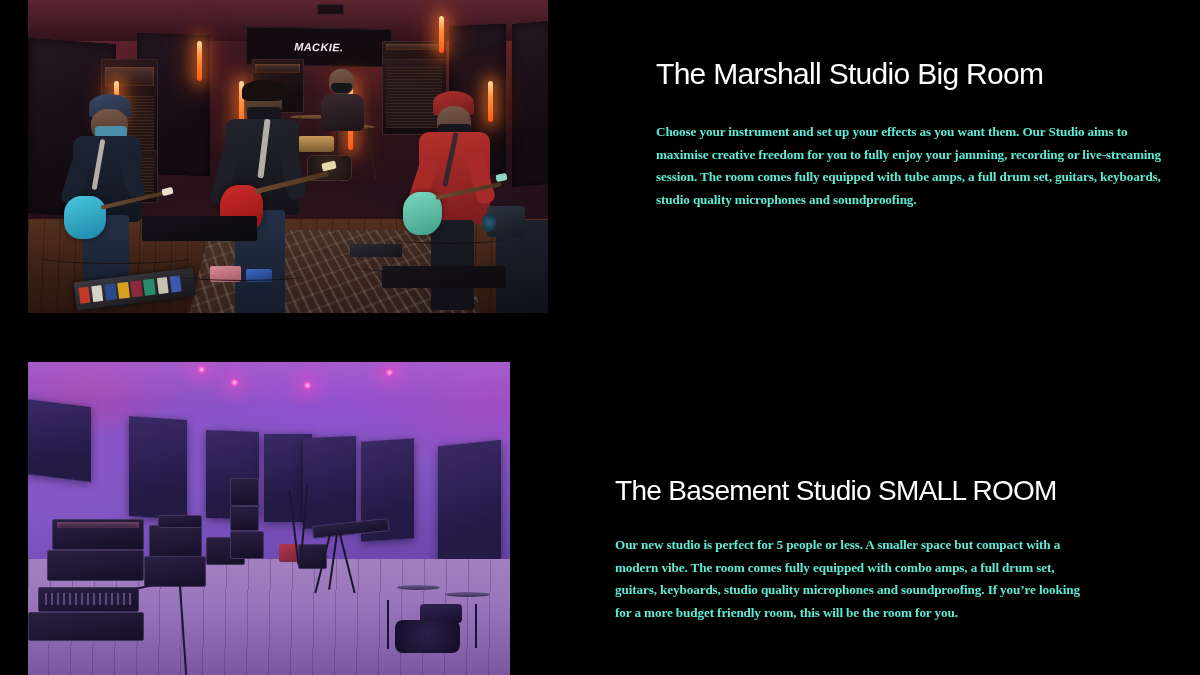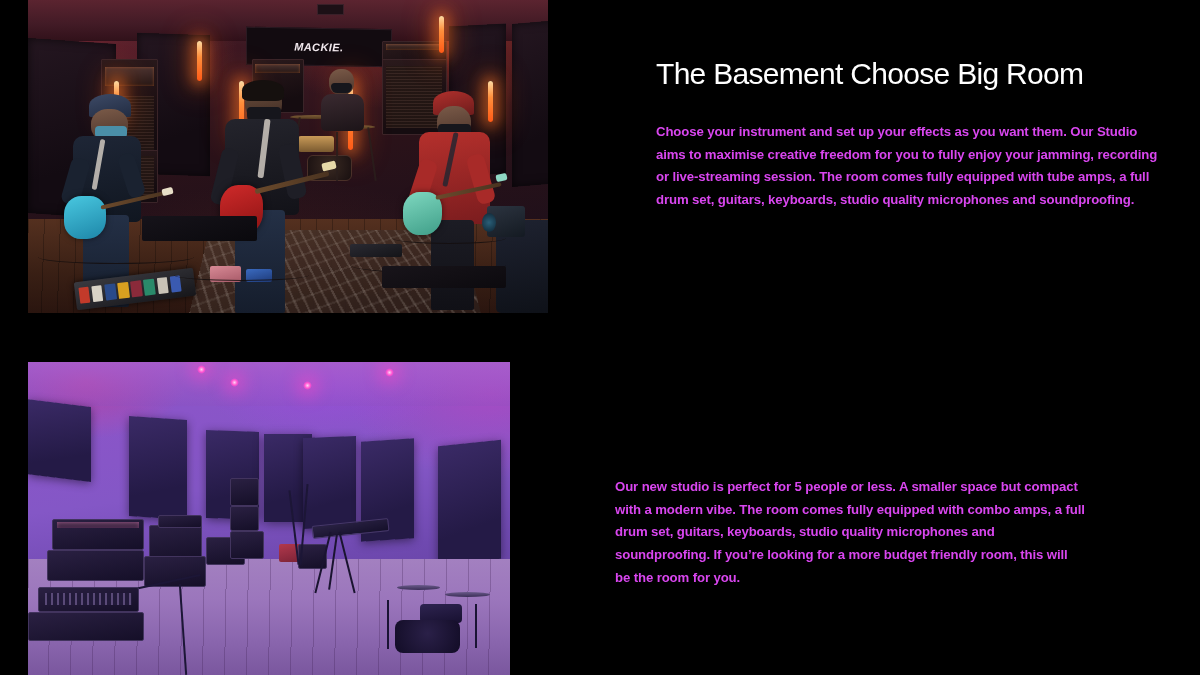--- a/index.html
+++ b/index.html
@@ -243,22 +243,22 @@
   
   .text-col { position:absolute; }
   .room-title {
     color:#ffffff;
     font-family:"Liberation Sans", sans-serif;
     font-weight:400;
     letter-spacing:-.7px;
     line-height:1.1;
   }
   .room-body {
-    color:#d946ef;
-    font-family:Liberation Sans, sans-serif;
+    color:#5eead4;
+    font-family:Liberation Serif, serif;
     font-weight:700;
     font-size:13.2px;
     line-height:1.72;
     letter-spacing:-.12px;
   }
 
   #text-big   { left:656px; top:57px;  width:520px; }
   #text-big .room-title { font-size:30px; margin-bottom:31px; }
   #text-big .room-body  { width:508px; }
 
@@ -398,21 +398,21 @@
         <div class="cable" style="left:62%;top:82%;width:30%;height:16px"></div>
         <div class="cable" style="left:70%;top:74%;width:22%;height:12px"></div>
 
         <div style="position:absolute;left:62%;top:78%;width:10%;height:4%;background:linear-gradient(165deg,#2a2a32,#141418);border-radius:2px"></div>
         <div style="position:absolute;left:68%;top:85%;width:24%;height:7%;background:linear-gradient(165deg,#18141a,#0c0a0e);border-radius:2px"></div>
         <div style="position:absolute;left:22%;top:69%;width:22%;height:8%;background:linear-gradient(165deg,#16131a,#0a090d);border-radius:2px"></div>
       </div>
     </div>
 
     <div class="text-col" id="text-big">
-      <h2 class="room-title">The Basement Choose Big Room</h2>
+      <h2 class="room-title">The Marshall Studio Big Room</h2>
       <p class="room-body">Choose your instrument and set up your effects as you want them. Our Studio aims to maximise creative freedom for you to fully enjoy your jamming, recording or live-streaming session. The room comes fully equipped with tube amps, a full drum set, guitars, keyboards, studio quality microphones and soundproofing.</p>
     </div>
   </div>
 
   <div class="section">
 
     <div class="photo" id="photo-small">
       <div class="scene">
         <div class="smallroom-bg"></div>
         <div class="sr-ceiling"></div>
@@ -467,17 +467,18 @@
           <div style="position:absolute;left:48%;top:12%;width:36%;height:5px;background:linear-gradient(180deg,#6a5a8a,#3a2e56);border-radius:50%"></div>
           <div style="position:absolute;left:28%;top:26%;width:34%;height:22%;background:linear-gradient(170deg,#2e2450,#171030);border-radius:4px"></div>
           <div style="position:absolute;left:8%;top:44%;width:52%;height:38%;background:radial-gradient(circle at 50% 40%,#2a2048,#120c26);border-radius:8px"></div>
           <div style="position:absolute;left:2%;top:22%;width:2px;height:56%;background:#1a1434"></div>
           <div style="position:absolute;left:72%;top:26%;width:2px;height:50%;background:#1a1434"></div>
         </div>
       </div>
     </div>
 
     <div class="text-col" id="text-small">
+      <h2 class="room-title">The Basement Studio SMALL ROOM</h2>
       <p class="room-body">Our new studio is perfect for 5 people or less.  A smaller space but compact with a modern vibe. The room comes fully equipped with combo amps, a full drum set, guitars, keyboards, studio quality microphones and soundproofing. If you’re looking for a more budget friendly room, this will be the room for you.</p>
     </div>
   </div>
 
 </div>
 
 </body></html>

